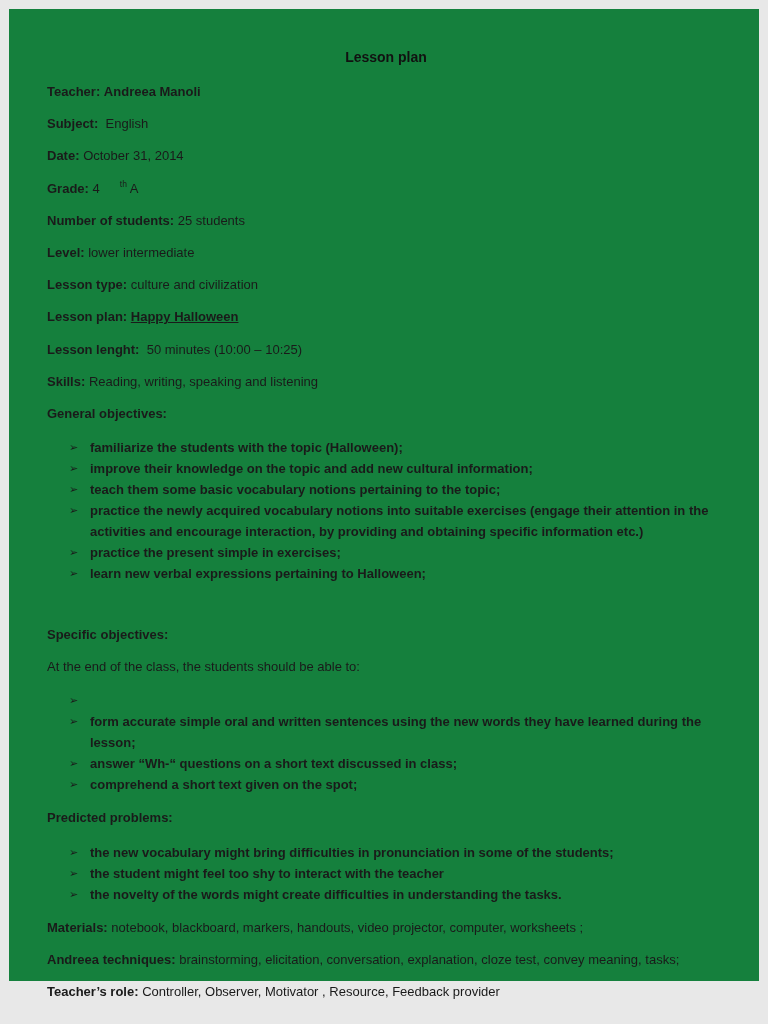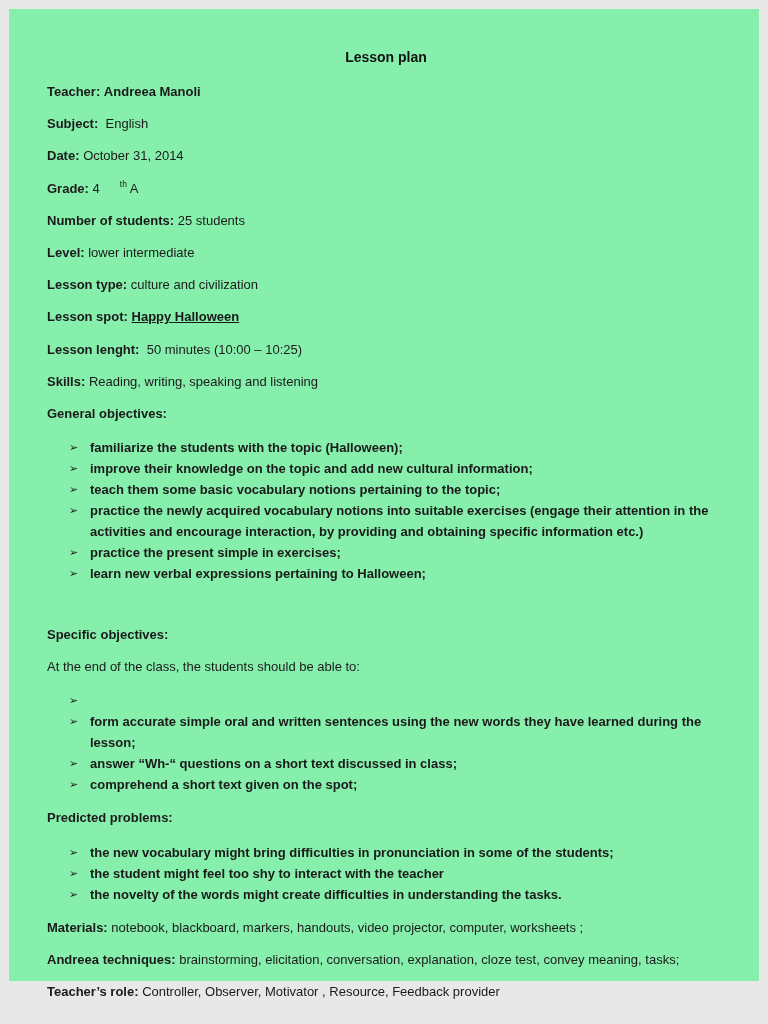--- a/index.html
+++ b/index.html
@@ -6,21 +6,21 @@
     margin: 0; padding: 0;
     width: 768px; height: 1024px;
     background: #e8e8e8;
     font-family: "Liberation Sans", "DejaVu Sans", sans-serif;
     overflow: hidden;
   }
   .viewer { position: relative; width: 768px; height: 1024px; }
   .page {
     position: absolute; left: 9px; top: 9px;
     width: 750px; height: 972px;
-    background: #86efac;
+    background: #15803d;
     box-sizing: border-box;
     padding: 40px 34px 0 38px;
     color: #1a1a1a;
     font-size: 13px;
   }
   .title {
     text-align: center;
     font-size: 14px;
     font-weight: bold;
     margin: 0 0 18px 0;
@@ -81,21 +81,21 @@
       <span class="lbl">Level:</span>
       <span class="v">lower intermediate</span>
     </p>
 
     <p class="kv">
       <span class="lbl">Lesson type:</span>
       <span class="v">culture and civilization</span>
     </p>
 
     <p class="kv">
-      <span class="lbl">Lesson spot:</span>
+      <span class="lbl">Lesson plan:</span>
       <span class="v underline">Happy Halloween</span>
     </p>
 
     <p class="kv">
       <span class="lbl">Lesson lenght:</span>
       <span class="v"> 50 minutes (10:00 – 10:25)</span>
     </p>
 
     <p class="kv">
       <span class="lbl">Skills:</span>

